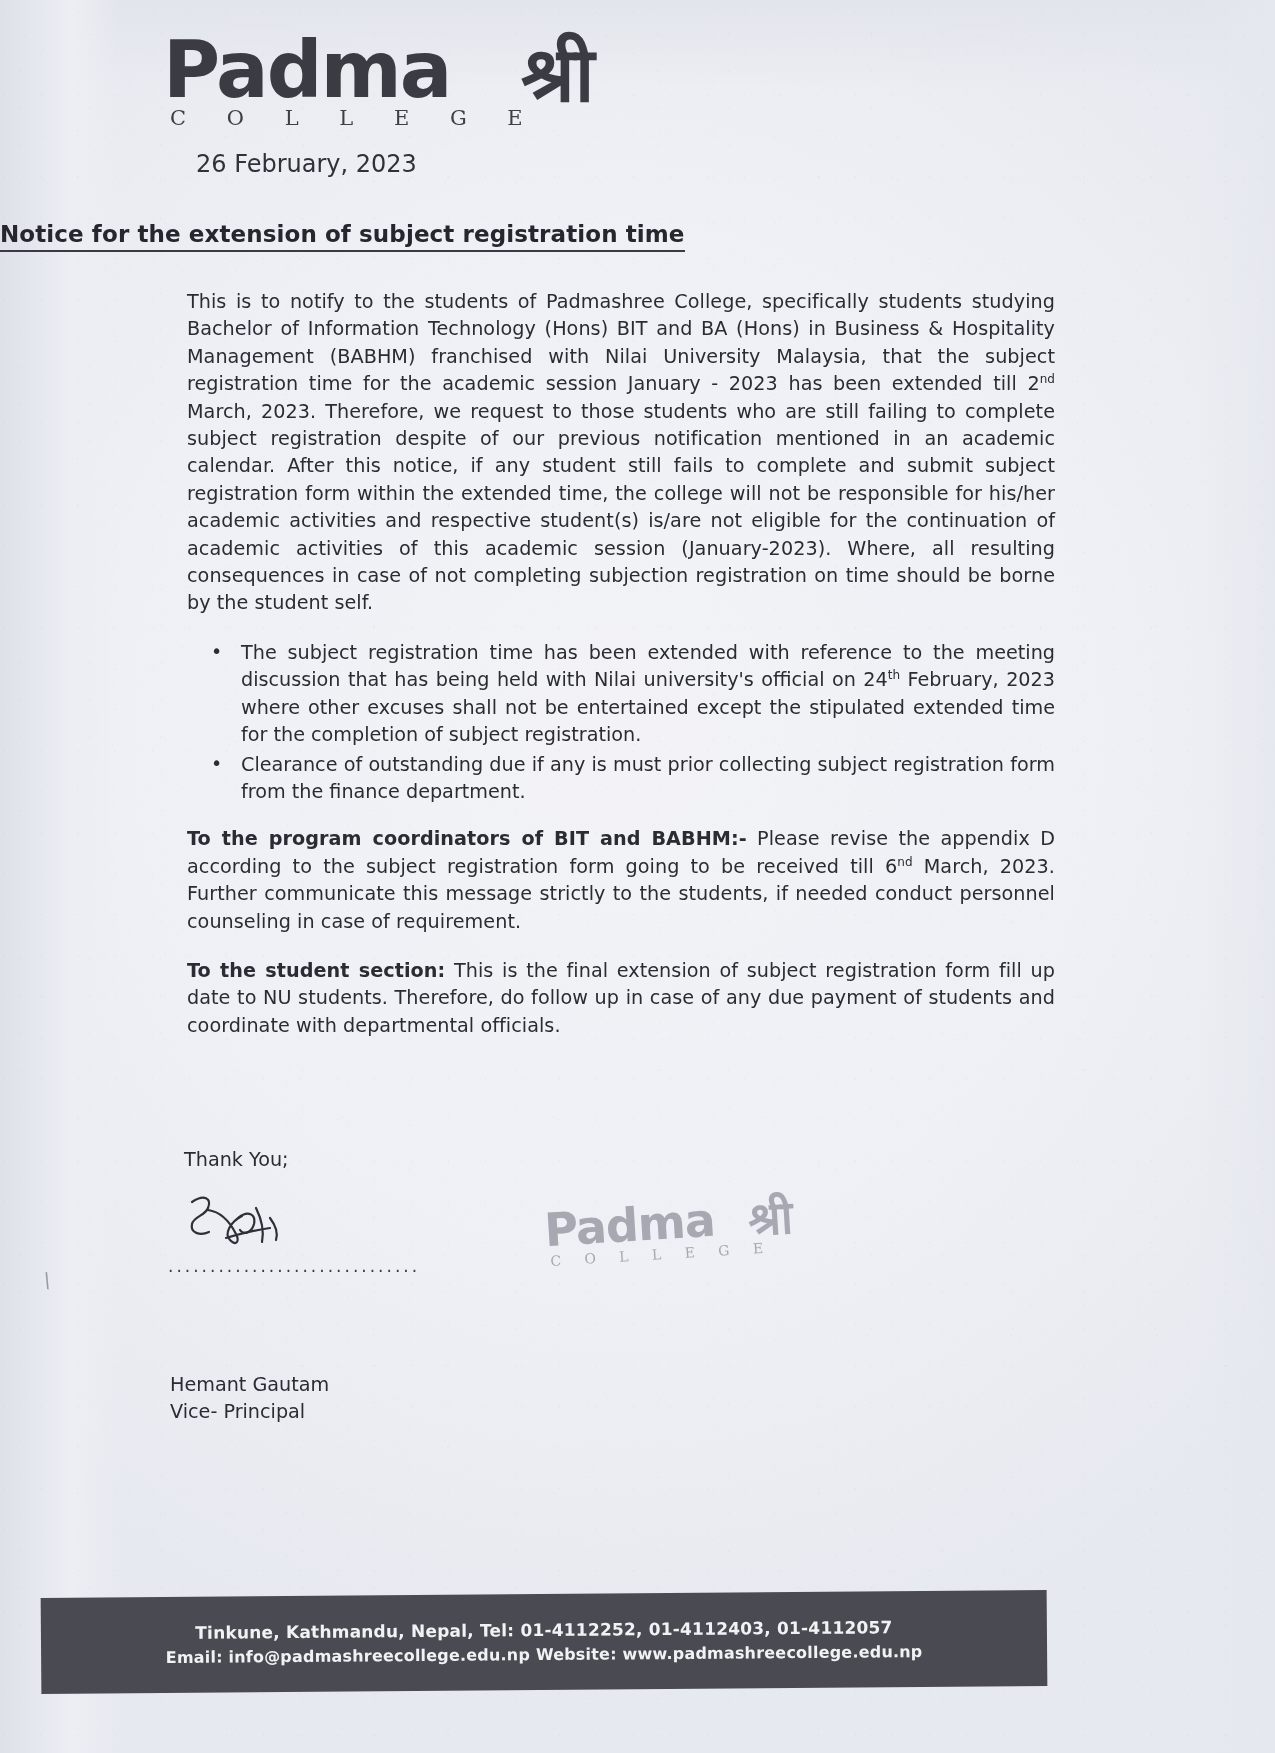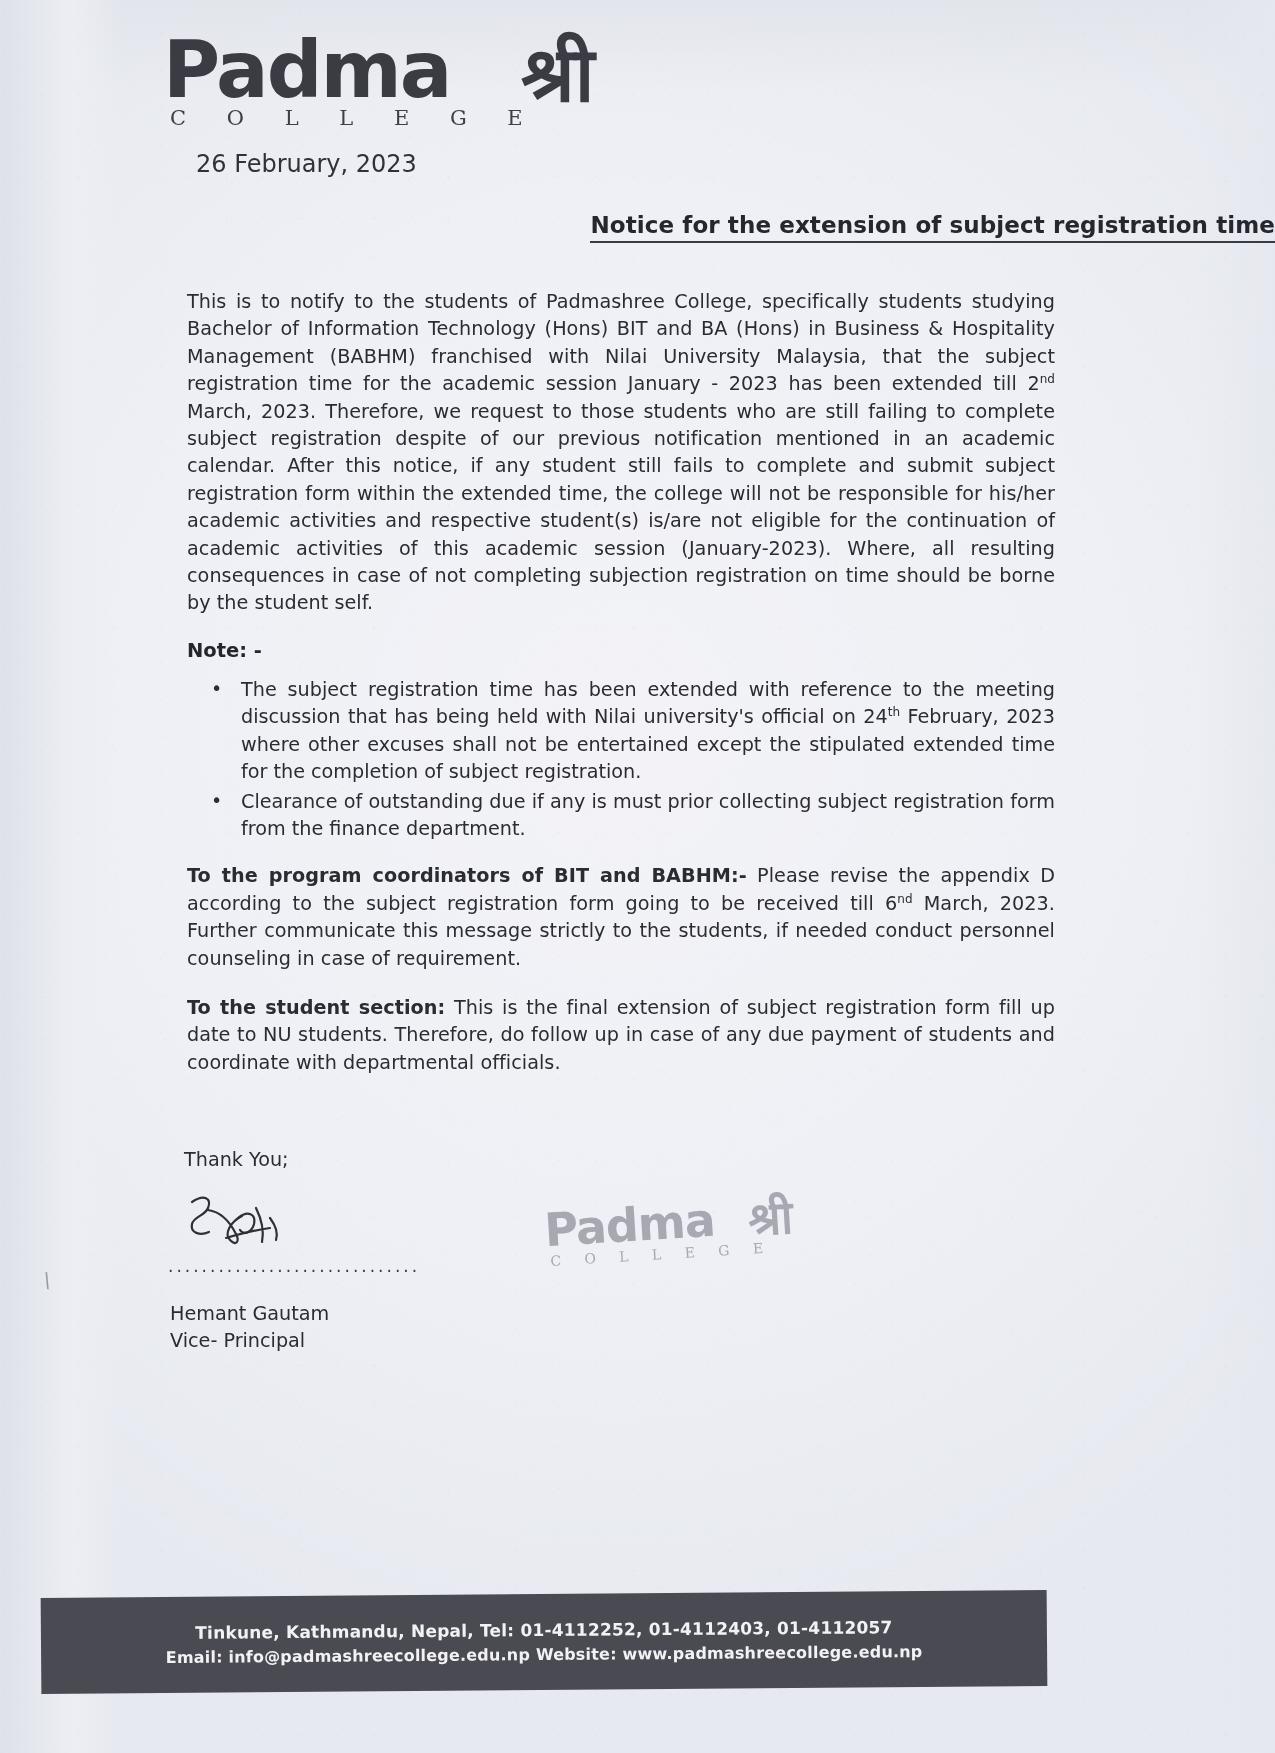--- a/index.html
+++ b/index.html
@@ -92,23 +92,23 @@
     top: 150px;
     font-size: 24px;
     color: #31313a;
     font-family: "DejaVu Sans", sans-serif;
   }
 
   
   .doc-title {
     position: absolute;
     left: 0;
-    top: 212px;
+    top: 221px;
     width: 1275px;
-    text-align: right;
+    text-align: left;
     font-size: 23px;
     font-weight: bold;
     color: #26262e;
     letter-spacing: .1px;
   }
   .doc-title span.t {
     border-bottom: 2px solid #3a3a44;
     padding-bottom: 3px;
   }
 
@@ -183,21 +183,21 @@
     top: 1256px;
     width: 150px;
     font-size: 17px;
     letter-spacing: 3px;
     color: #3a3a44;
     white-space: nowrap;
   }
   .sig-name {
     position: absolute;
     left: 170px;
-    top: 1300px;
+    top: 1371px;
     font-size: 19.2px;
     line-height: 27px;
     color: #2b2b34;
   }
 
   
   .stamp {
     position: absolute;
     left: 546px;
     top: 1196px;
@@ -294,21 +294,20 @@
   <div class="doc-date">26 February, 2023</div>
 
   <div class="doc-title">
     <span class="t">Notice for the extension of subject registration time</span>
   </div>
 
   <div class="body-area">
 
     <p class="para"><span>This is to notify to the students of Padmashree College, specifically students studying Bachelor of Information Technology (Hons) BIT and BA (Hons) in Business &amp; Hospitality Management (BABHM) franchised with Nilai University Malaysia, that the subject registration time for the academic session January - 2023 has been extended till 2</span><sup>nd</sup><span> March, 2023.  Therefore, we request to those students who are still failing to complete subject registration despite of our previous notification mentioned in an academic calendar. After this notice, if any student still fails to complete and submit subject registration form within the extended time, the college will not be responsible for his/her academic activities and respective student(s) is/are not eligible for the continuation of academic activities of this academic session (January-2023). Where, all resulting consequences in case of not completing subjection registration on time should be borne by the student self.</span></p>
 
-    <p class="note-label">Note: -</p>
 
     <ul class="note-list">
       <li><span>The subject registration time has been extended with reference to the meeting discussion that has being held with Nilai university's official on 24</span><sup>th</sup><span> February, 2023 where other excuses shall not be entertained except the stipulated extended time for the completion of subject registration.</span></li>
       <li><span>Clearance of outstanding due if any is must prior collecting subject registration form from the finance department.</span></li>
     </ul>
 
 
     <p class="para"><span class="bold">To the program coordinators of BIT and BABHM:-</span><span> Please revise the appendix D according to the subject registration form going to be received till 6</span><sup>nd</sup><span>  March, 2023. Further communicate this message strictly to the students, if needed conduct personnel counseling in case of requirement.</span></p>
 
     <p class="para"><span class="bold">To the student section:</span><span> This is the final extension of subject registration form fill up date to NU students. Therefore, do follow up in case of any due payment of students and coordinate with departmental officials.</span></p>

